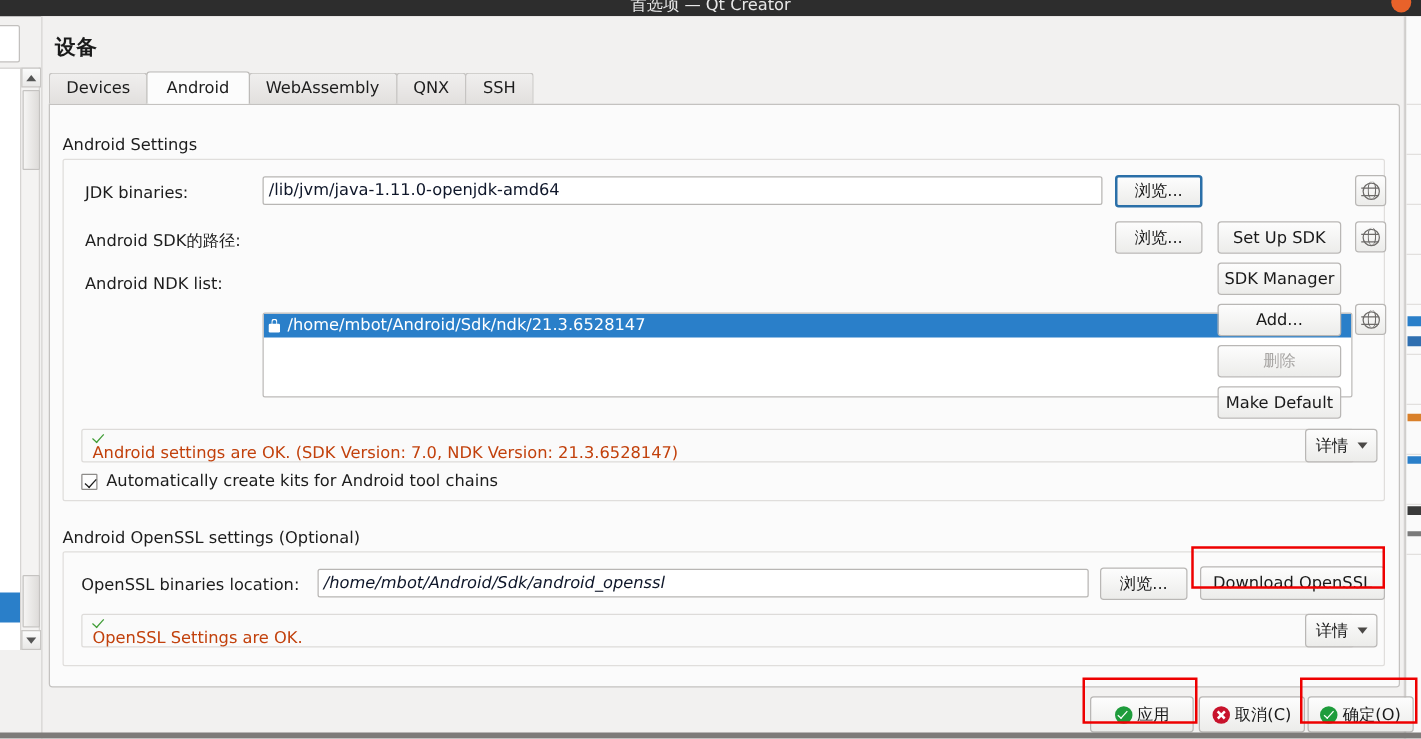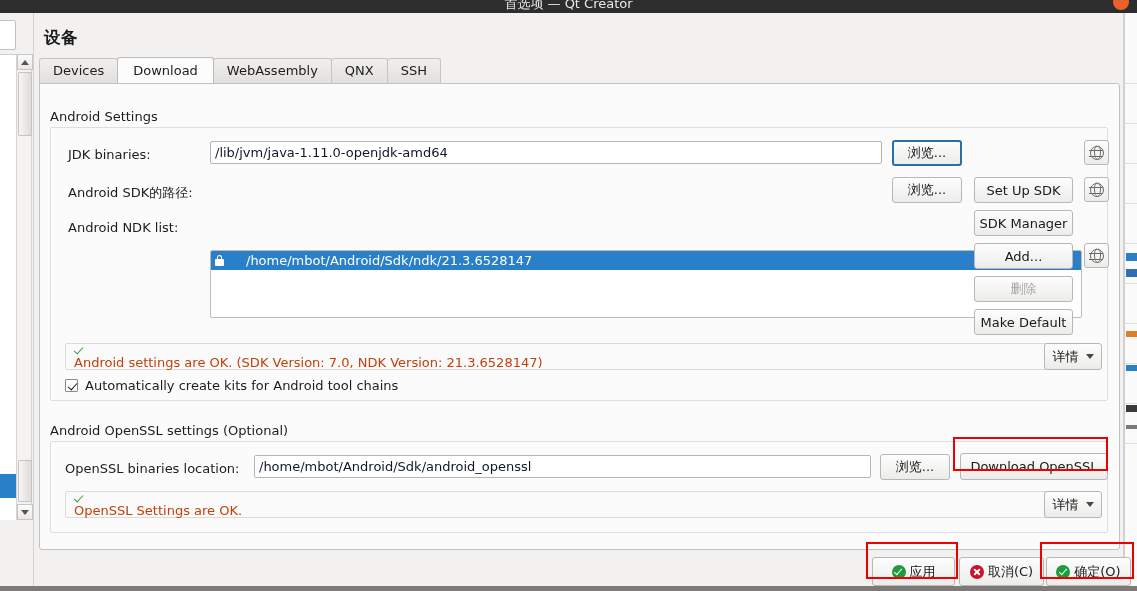--- a/index.html
+++ b/index.html
@@ -290,21 +290,20 @@
   }
   .listrow {
     height: 19px;
     line-height: 19px;
     font-size: 13px;
     padding-left: 4px;
     display: flex;
     align-items: center;
     color: #121212;
     white-space: nowrap;
-    gap: 16px;
   }
   .listrow.selected {
     background: #2a7fc9;
     color: #ffffff;
   }
   .lock {
     display: inline-block;
     width: 9px; height: 11px;
     position: relative;
     margin-right: 6px;
@@ -481,21 +480,21 @@
     <div class="bg-right-chip" style="top:392px;background:#3a3a3a;height:7px;"></div>
     <div class="bg-right-chip" style="top:412px;background:#7a7a7a;height:4px;"></div>
   </div>
 
   <div class="dialog">
 
     <div class="dialog-title">设备</div>
 
     <div class="tabbar">
       <div class="tab">Devices</div>
-      <div class="tab active">Download</div>
+      <div class="tab active">Android</div>
       <div class="tab">WebAssembly</div>
       <div class="tab">QNX</div>
       <div class="tab">SSH</div>
     </div>
 
     <div class="panel">
 
       <div class="group-title" style="left:10px; top:25px;">Android Settings</div>
 
       <div class="group-box" style="left:10px; top:43px; width:1058px; height:274px;"></div>
@@ -547,21 +546,21 @@
       <div class="cbrow" style="left:25px; top:294px;">
         <span class="cbox"></span>
         <span>Automatically create kits for Android tool chains</span>
       </div>
 
       <div class="group-title" style="left:10px; top:339px;">Android OpenSSL settings (Optional)</div>
 
       <div class="group-box" style="left:10px; top:357px; width:1058px; height:92px;"></div>
 
       <div class="flabel" style="left:25px; top:377px;">OpenSSL binaries location:</div>
-      <div class="finput" style="left:214px; top:371px; width:617px;">/home/mbot/Android/Sdk/android_openssl</div>
+      <div class="finput" style="left:214px; top:371px; width:617px;font-style:italic;">/home/mbot/Android/Sdk/android_openssl</div>
       <div class="btn" style="left:840px; top:370px; width:70px;">浏览...</div>
       <div class="btn" style="left:920px; top:369px; width:148px; height:27px;">Download OpenSSL</div>
 
       <div class="statusbar" style="left:25px; top:407px; width:1018px; height:27px;">
         <span class="check-green"></span>
         <span>OpenSSL Settings are OK.</span>
       </div>
       <div class="btn" style="left:1004px; top:407px; width:58px; height:27px;">
         <span>详情</span>
         <i class="caret"></i>

